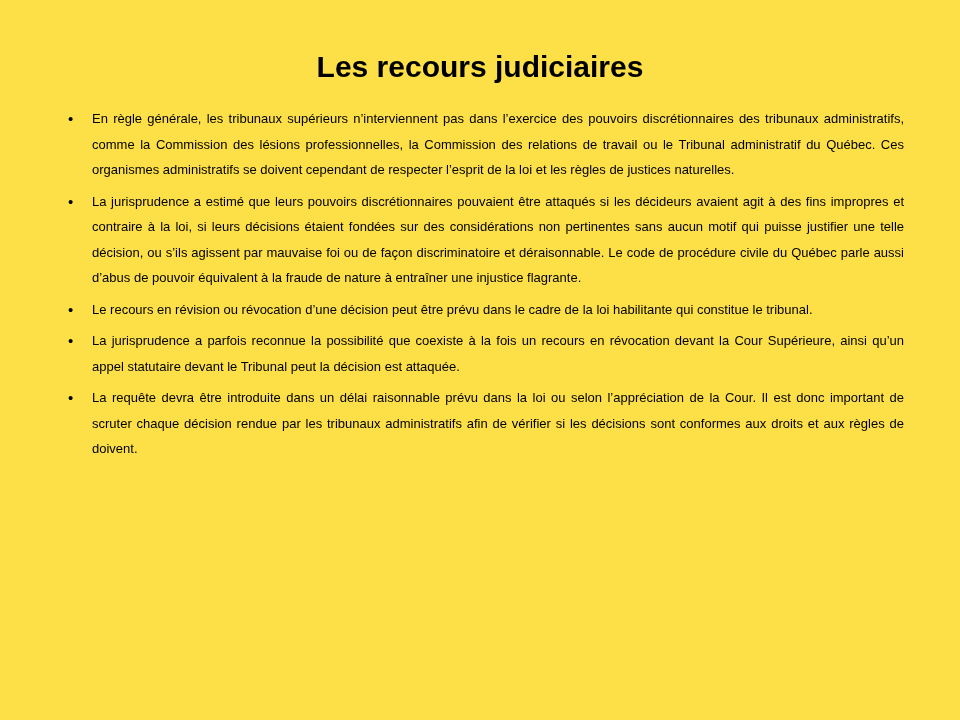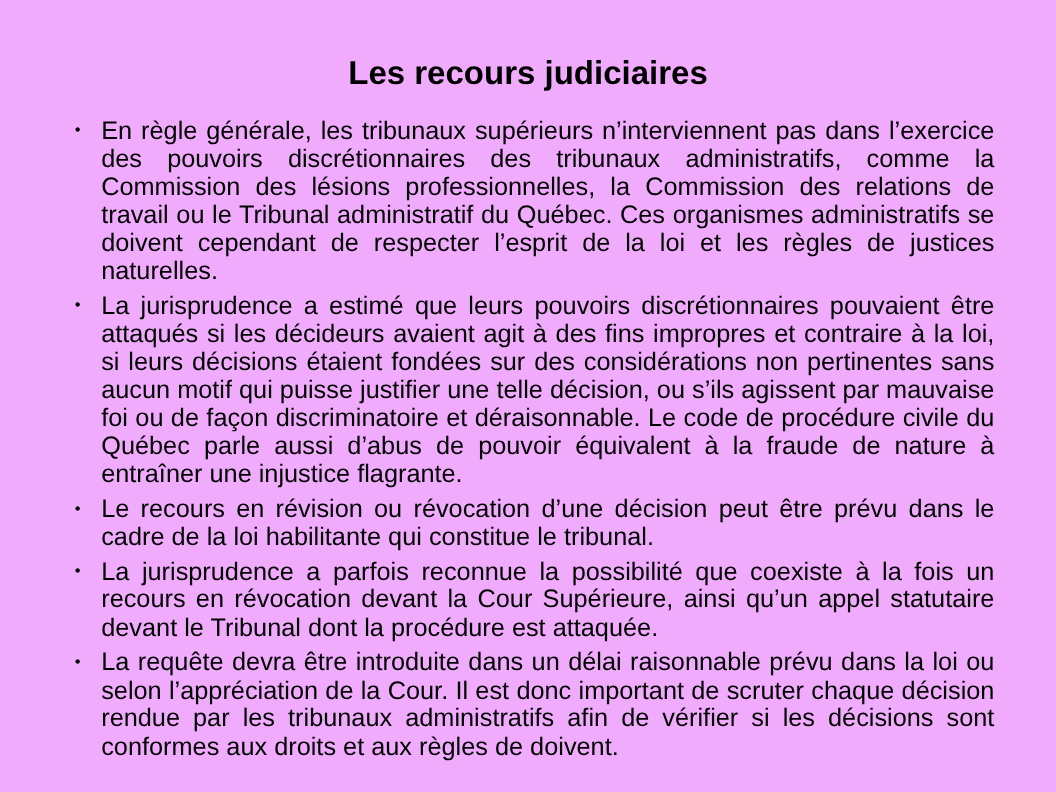--- a/index.html
+++ b/index.html
@@ -4,21 +4,21 @@
 <style>
   html, body {
     margin: 0;
     padding: 0;
     background: #ffffff;
   }
   .slide {
     position: relative;
     width: 960px;
     height: 720px;
-    background: #f0abfc;
+    background: #fde047;
     box-sizing: border-box;
     font-family: "Liberation Sans", "DejaVu Sans", sans-serif;
     color: #000000;
     overflow: hidden;
   }
   .slide-title {
     margin: 0;
     padding-top: 50px;
     text-align: center;
     font-size: 30px;
@@ -41,21 +41,21 @@
     font-size: 15px;
     line-height: 25.5px;
     text-align: left;
     padding-left: 6px;
     box-sizing: border-box;
     color: #000000;
   }
   .bullet-text {
     flex: 1 1 auto;
     margin: 0;
-    font-size: 23px;
+    font-size: 13px;
     line-height: 25.5px;
     text-align: justify;
     text-align-last: left;
     color: #000000;
   }
 </style>
 </head>
 <body>
 
 <div class="slide">
@@ -73,21 +73,21 @@
       <p class="bullet-text">La jurisprudence a estimé que leurs pouvoirs discrétionnaires pouvaient être attaqués si les décideurs avaient agit à des fins impropres et contraire  à la loi, si leurs décisions étaient fondées sur des considérations non pertinentes sans aucun motif qui puisse justifier une telle décision, ou s’ils agissent par mauvaise foi ou de façon discriminatoire et déraisonnable.  Le code de procédure civile du Québec parle aussi d’abus de pouvoir équivalent à la fraude de nature à entraîner une injustice flagrante.</p>
     </div>
 
     <div class="bullet-item">
       <span class="bullet-marker">•</span>
       <p class="bullet-text">Le recours en révision ou révocation d’une décision peut être prévu dans le cadre de la loi habilitante qui constitue le tribunal.</p>
     </div>
 
     <div class="bullet-item">
       <span class="bullet-marker">•</span>
-      <p class="bullet-text">La jurisprudence a parfois reconnue la possibilité que coexiste à la fois un recours en révocation devant la Cour Supérieure, ainsi qu’un appel statutaire devant le Tribunal dont la procédure est attaquée.</p>
+      <p class="bullet-text">La jurisprudence a parfois reconnue la possibilité que coexiste à la fois un recours en révocation devant la Cour Supérieure, ainsi qu’un appel statutaire devant le Tribunal peut la décision est attaquée.</p>
     </div>
 
     <div class="bullet-item">
       <span class="bullet-marker">•</span>
       <p class="bullet-text">La requête devra être introduite dans un délai raisonnable prévu dans la loi ou selon l’appréciation de la Cour.  Il est donc important de scruter chaque décision rendue par les tribunaux administratifs afin de vérifier si les décisions sont conformes aux droits et aux règles de doivent.</p>
     </div>
 
   </div>
 </div>
 

